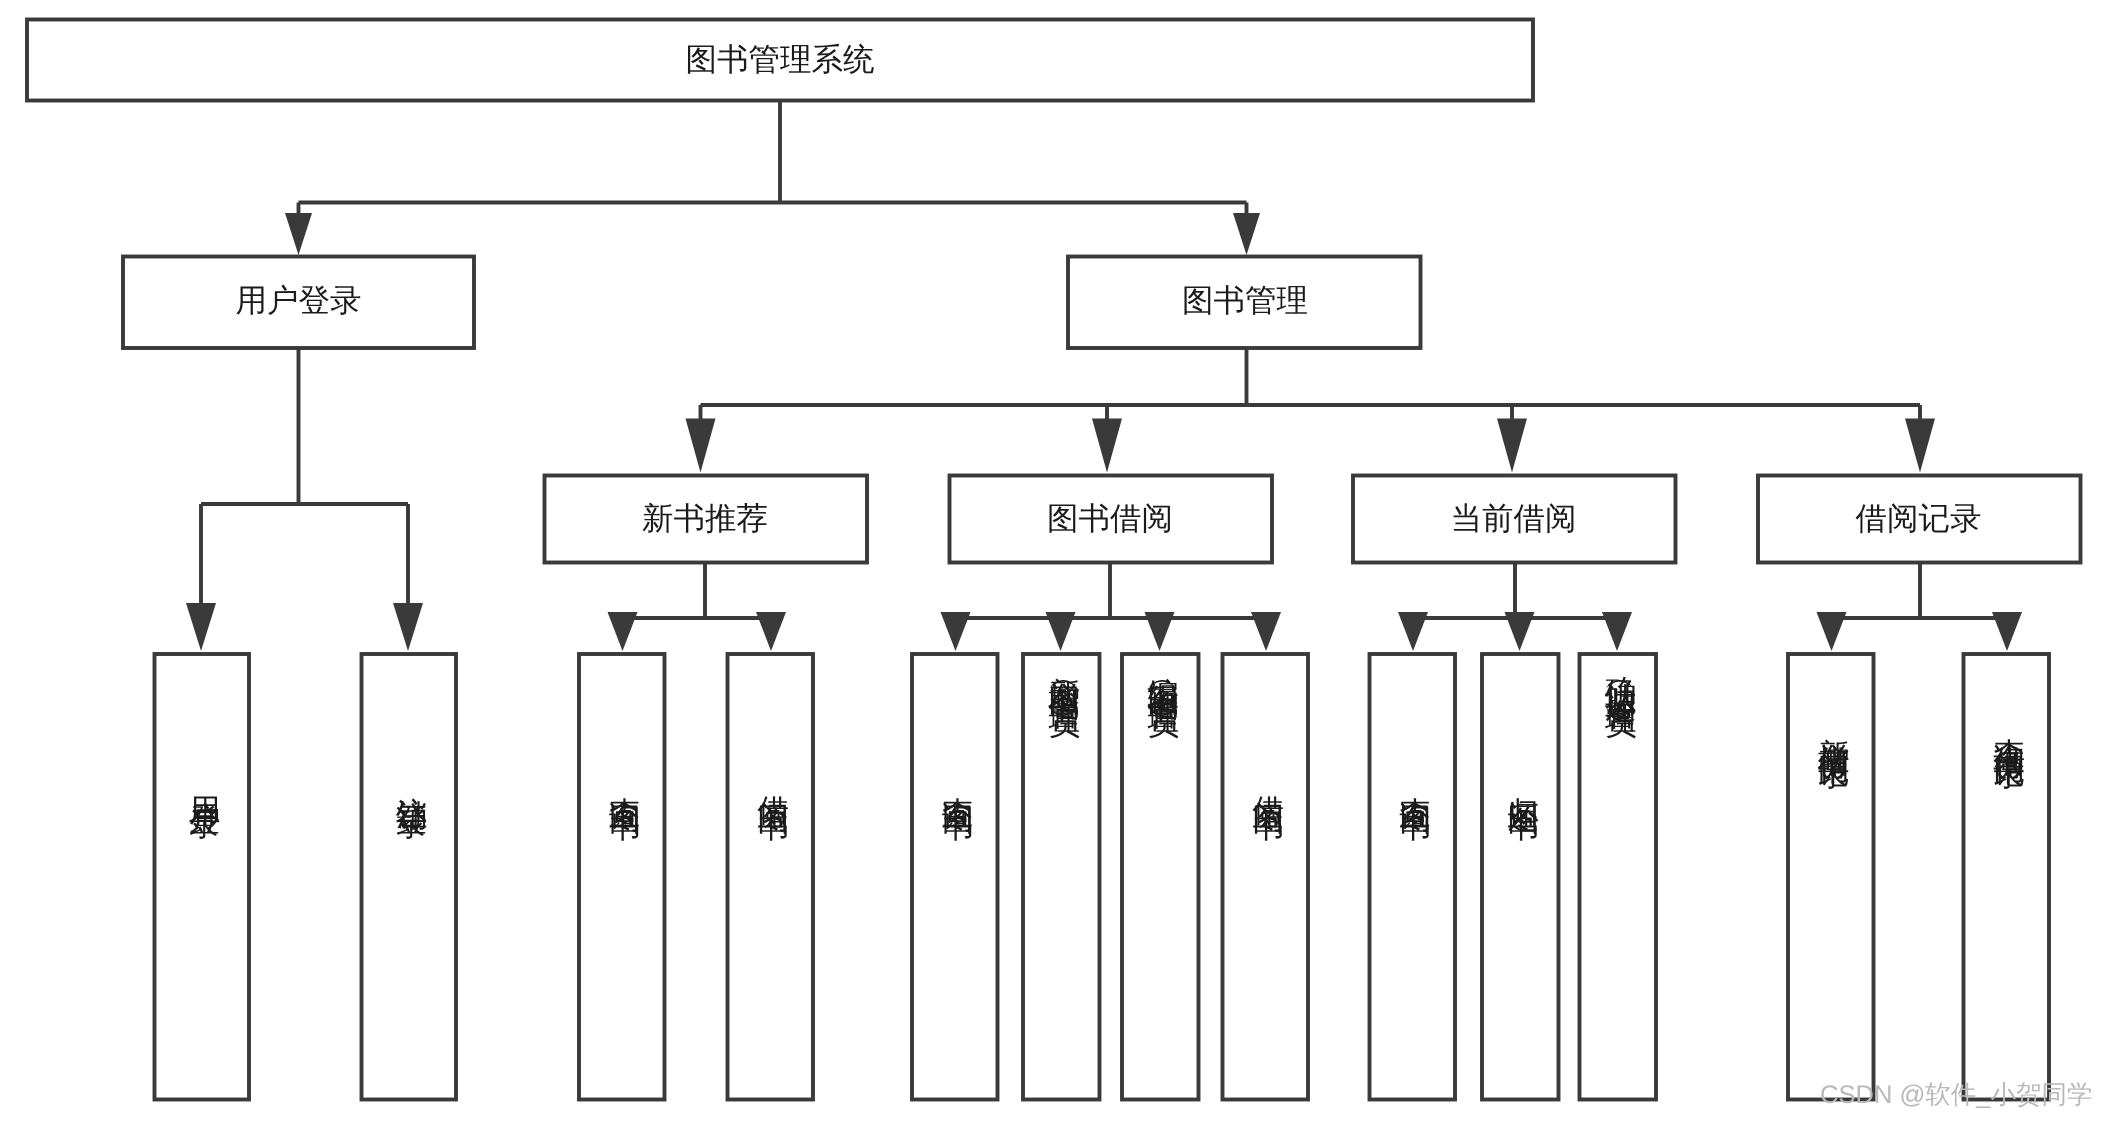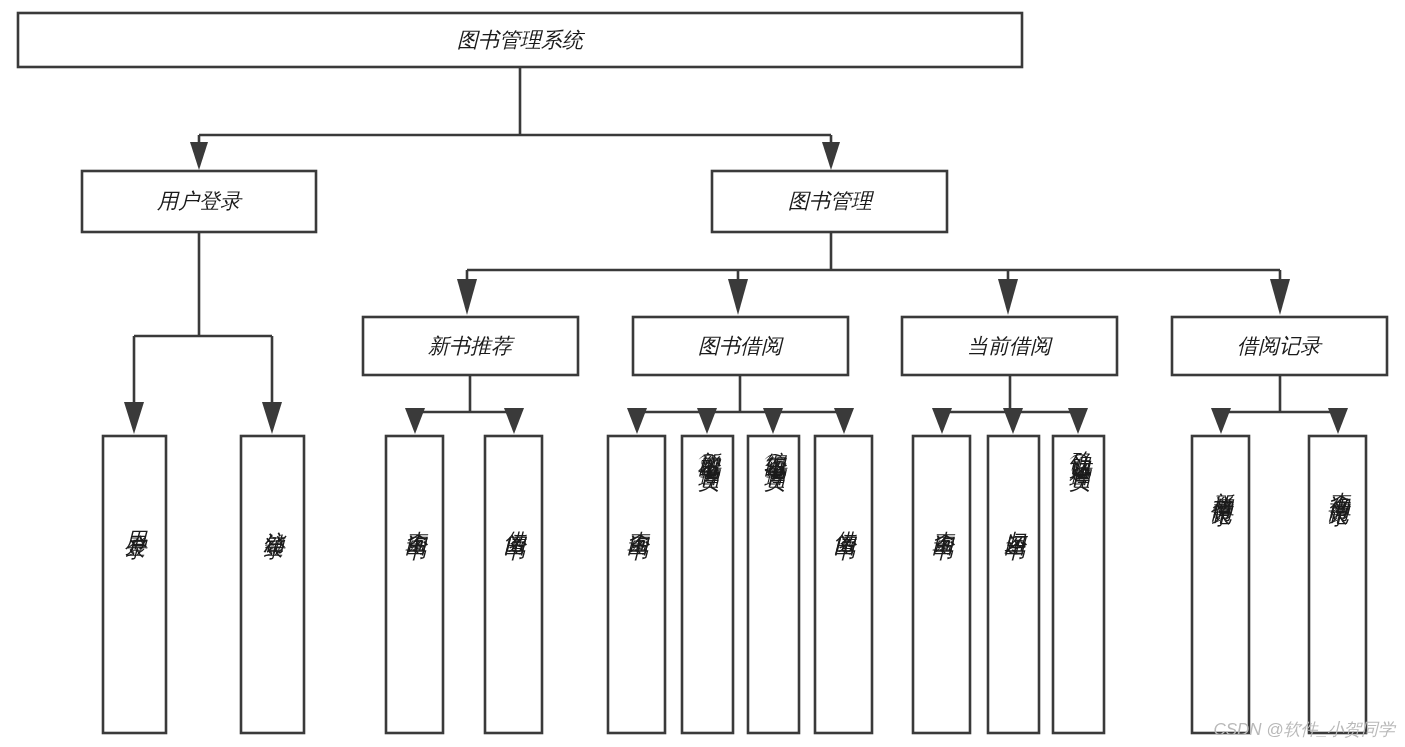--- a/index.html
+++ b/index.html
@@ -11,21 +11,20 @@
     width: 1405px;
     height: 747px;
     font-family: "Liberation Sans", "DejaVu Sans", sans-serif;
     overflow: hidden;
     position: relative;
   }
   #diagram-root {
     position: relative;
     width: 1405px;
     height: 747px;
-    font-style: italic;
   }
   svg.diagram-svg {
     position: absolute;
     left: 0;
     top: 0;
     width: 1405px;
     height: 747px;
     display: block;
   }
   .node-box {

